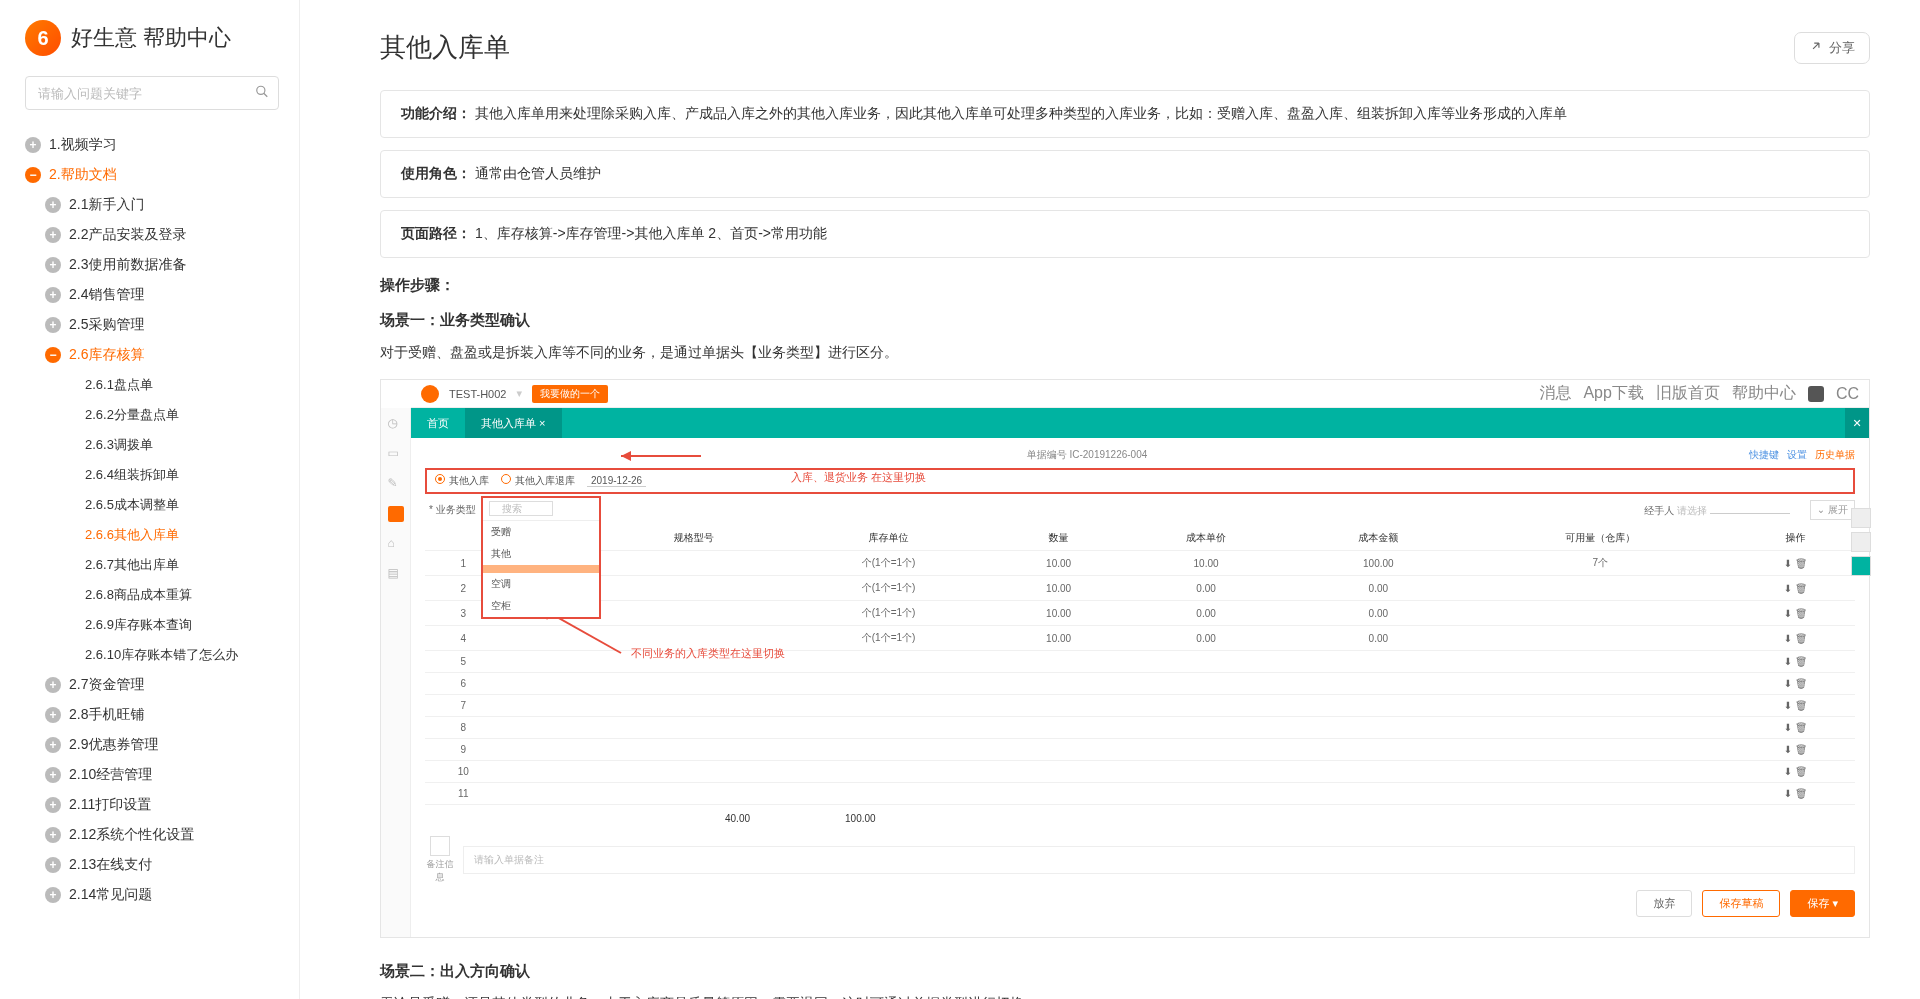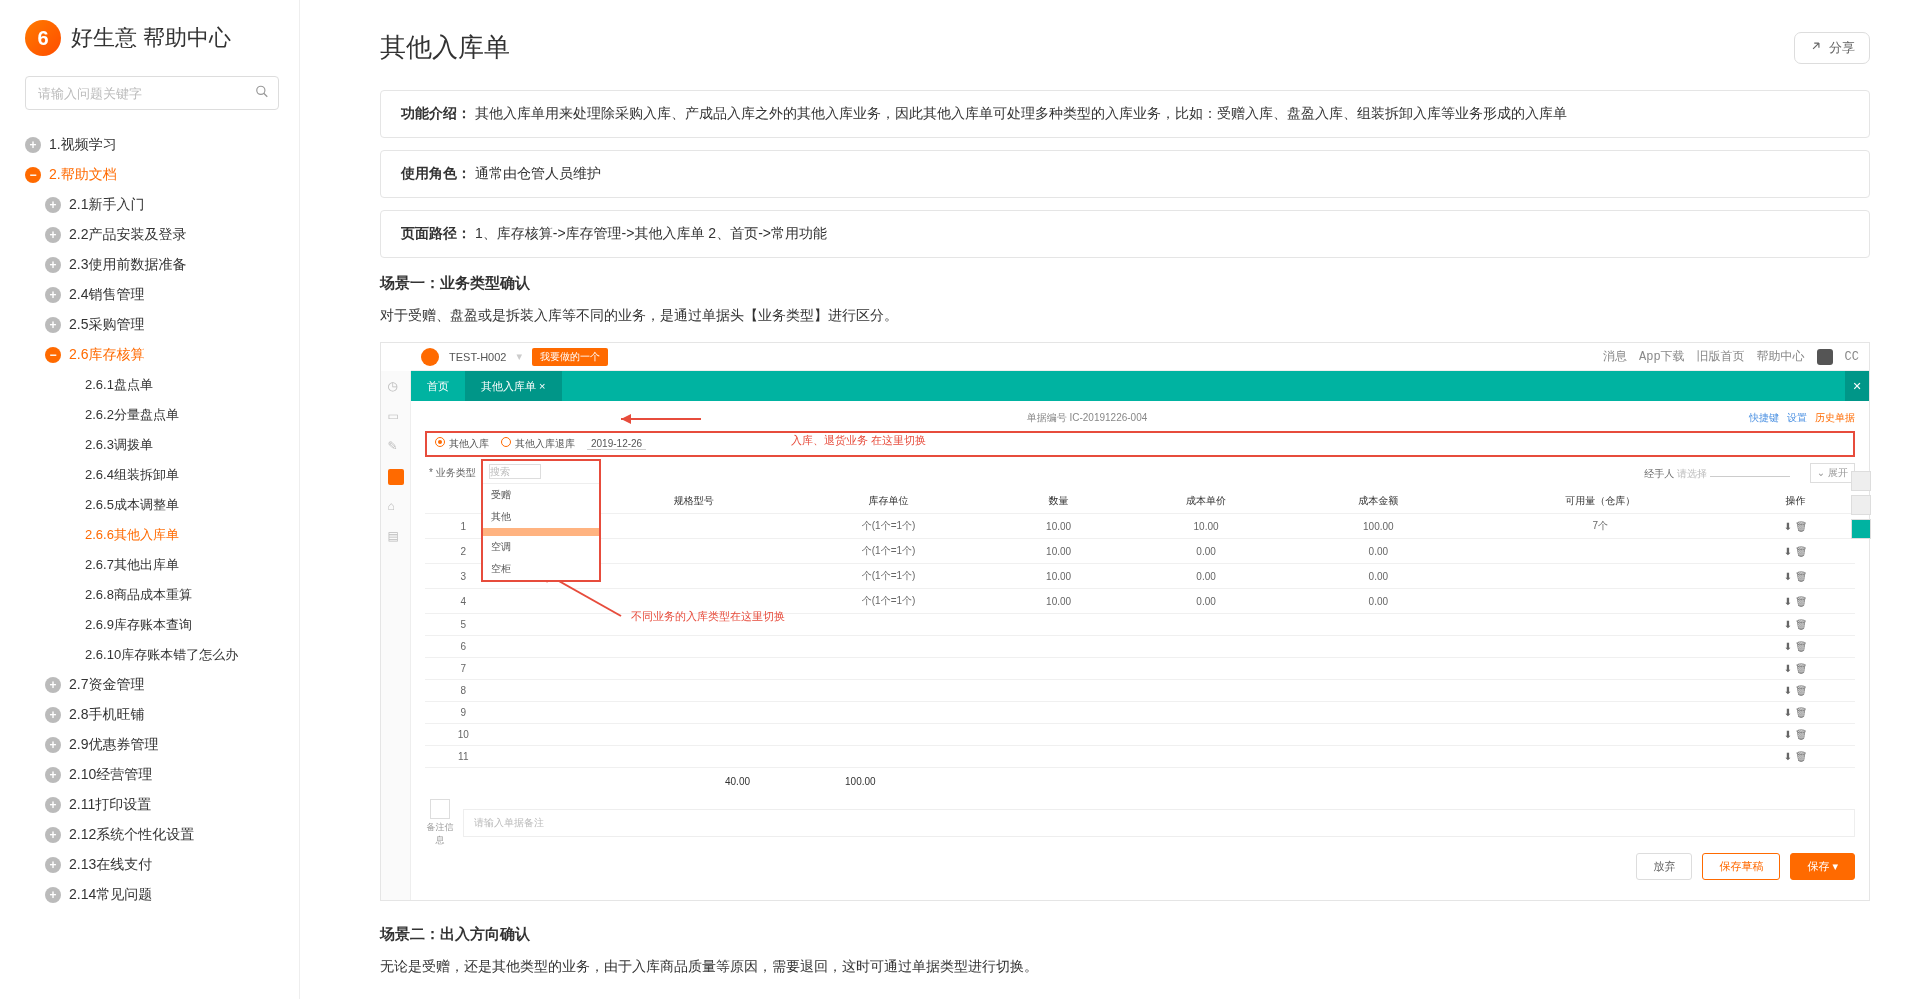--- a/index.html
+++ b/index.html
@@ -54,21 +54,21 @@
 .embed-totals { display: flex; gap: 95px; padding: 8px 0 4px 300px; font-size: 10px; color: #333; }
 .embed-remark { border: 1px solid #eee; margin: 10px 0; height: 28px; display: flex; align-items: center; padding: 0 10px; color: #bbb; font-size: 10px; }
 .embed-actions { display: flex; justify-content: flex-end; gap: 10px; padding: 6px 0 10px; }
 .embed-actions button { padding: 5px 16px; font-size: 11px; border: 1px solid #ddd; background: #fff; color: #666; border-radius: 3px; cursor: pointer; }
 .embed-actions button.outline { border-color: #ff6a00; color: #ff6a00; }
 .embed-actions button.primary { background: #ff6a00; border-color: #ff6a00; color: #fff; }
 .embed-side-icons { position: absolute; right: -2px; top: 70px; display: flex; flex-direction: column; gap: 4px; }
 .embed-side-icons span { width: 20px; height: 20px; background: #eee; border: 1px solid #ddd; display: block; }
 .embed-side-icons span.hl { background: #00b3a1; }
 .arrow-svg { position: absolute; pointer-events: none; }
-.embed-top-right { margin-left: auto; display: flex; gap: 12px; font-size: 12px; color: #888; align-items: center; font-family: Liberation Mono, monospace; }
+.embed-top-right { margin-left: auto; display: flex; gap: 12px; font-size: 16px; color: #888; align-items: center; }
 .embed-meta-row { display: flex; justify-content: space-between; font-size: 10px; color: #888; margin-bottom: 6px; align-items: center; }
 .embed-meta-row .right-links { display: flex; gap: 8px; }
 .embed-row2 { display: flex; gap: 20px; font-size: 10px; color: #666; margin-bottom: 4px; padding-left: 4px; align-items: center; }
 .embed-row2 .input-blank { border-bottom: 1px solid #ccc; width: 80px; height: 12px; display: inline-block; }
 .orange-btn { background: #ff6a00; color: #fff; padding: 2px 8px; border-radius: 2px; font-size: 10px; }
 .embed-leftbar { position: absolute; left: 0; top: 28px; bottom: 0; width: 30px; background: #fafafa; border-right: 1px solid #eee; display: flex; flex-direction: column; align-items: center; padding-top: 8px; gap: 14px; }
 .embed-leftbar span { width: 16px; height: 16px; display: block; color: #bbb; font-size: 12px; }
 .embed-leftbar span.active { background: #ff6a00; border-radius: 2px; }
 .embed-wrap { position: relative; padding-left: 30px; }
 </style>
@@ -204,20 +204,21 @@
     <div class="info-box">
       <span class="label">功能介绍：</span><span>其他入库单用来处理除采购入库、产成品入库之外的其他入库业务，因此其他入库单可处理多种类型的入库业务，比如：受赠入库、盘盈入库、组装拆卸入库等业务形成的入库单</span>
     </div>
     <div class="info-box">
       <span class="label">使用角色：</span><span>通常由仓管人员维护</span>
     </div>
     <div class="info-box">
       <span class="label">页面路径：</span><span>1、库存核算-&gt;库存管理-&gt;其他入库单 2、首页-&gt;常用功能</span>
     </div>
 
+    <div class="section-title">操作步骤：</div>
     <div class="section-heading">场景一：业务类型确认</div>
     <p class="para">对于受赠、盘盈或是拆装入库等不同的业务，是通过单据头【业务类型】进行区分。</p>
 
     <div class="embed">
       <div class="embed-wrap">
         <div class="embed-leftbar">
           <span>◷</span>
             <span>▭</span>
             <span>✎</span>
             <span class="active"></span>
@@ -265,21 +266,21 @@
           <span class="red-note" style="left:380px;top:32px">入库、退货业务 在这里切换</span>
 
           <div class="embed-row2">
             <span>* <span>业务类型</span></span>
             <span>* <span>仓库</span> <span style="border-bottom:1px solid #ccc;padding:0 4px">宁波一号</span></span>
             <span style="margin-left:auto"><span>经手人</span> <span style="color:#bbb">请选择</span> <span class="input-blank"></span></span>
             <span style="border:1px solid #ddd;padding:2px 6px;color:#999">⌄ 展开</span>
           </div>
 
           <div class="embed-dropdown">
-            <div class="dd-head"><span style="border:1px solid #ddd;padding:1px 30px 1px 0;font-size:10px;color:#bbb">搜索</span></div>
+            <div class="dd-head"><span style="border:1px solid #ddd;padding:1px 30px 1px 12px;font-size:10px;color:#bbb">搜索</span></div>
             <div class="dd-item">受赠</div>
             <div class="dd-item">其他</div>
             <div class="dd-item hl"></div>
             <div class="dd-item">空调</div>
             <div class="dd-item">空柜</div>
           </div>
           <svg class="arrow-svg" style="left:100px;top:170px" width="120" height="50">
               <line x1="30" y1="0" x2="110" y2="45" stroke="#e74c3c" stroke-width="2"></line>
               <polygon points="30,0 42,2 36,12" fill="#e74c3c"></polygon>
             </svg>

